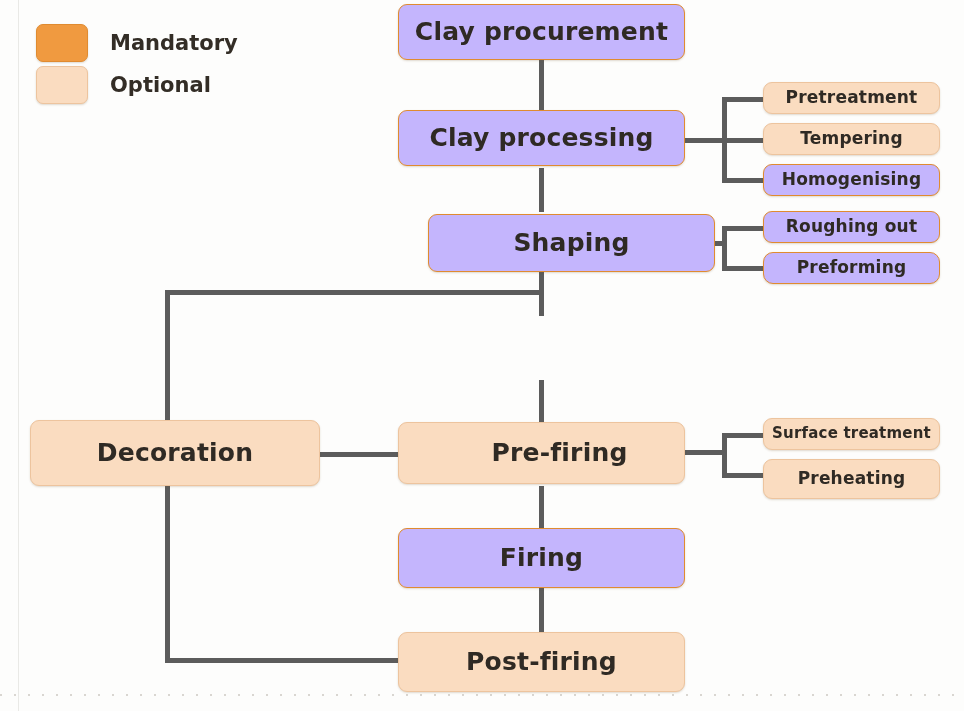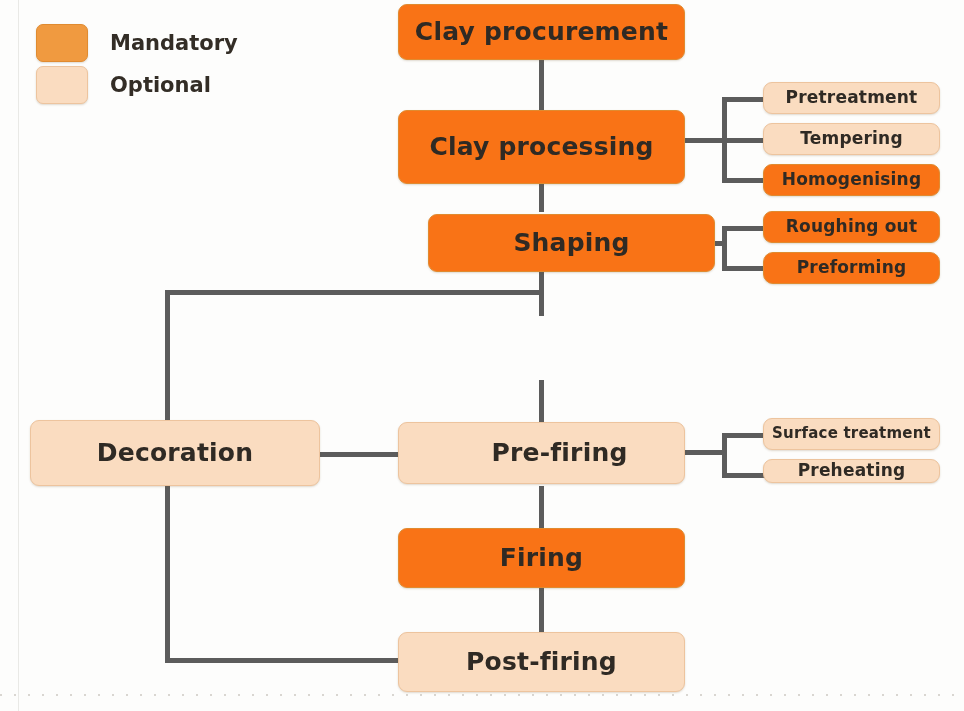--- a/index.html
+++ b/index.html
@@ -58,21 +58,21 @@
     align-items: center;
     justify-content: center;
     text-align: center;
     z-index: 3;
     color: #2f2a24;
     line-height: 1.05;
     letter-spacing: 0.2px;
     box-shadow: 0 1px 2px rgba(120, 90, 50, 0.22);
   }
   .node.mandatory {
-    background: #f97316;
+    background: #c4b5fd;
     border: 1px solid #e08b30;
   }
   .node.optional {
     background: #fadcc0;
     border: 1px solid #edc49e;
   }
   .node .label {
     display: block;
     padding: 0 6px;
     font-weight: 600;
@@ -164,21 +164,21 @@
 
   <div class="line h" style="left:684px; top:450px; width:42px;"></div>
   <div class="line v" style="left:722px; top:433px; height:45px;"></div>
   <div class="line h" style="left:722px; top:433px; width:44px;"></div>
   <div class="line h" style="left:722px; top:473px; width:44px;"></div>
 
   <div class="node main mandatory" style="left:398px; top:4px; width:287px; height:56px;">
     <span class="label">Clay procurement</span>
   </div>
 
-  <div class="node main mandatory" style="left:398px; top:110px; width:287px; height:74px;">
+  <div class="node main mandatory" style="left:398px; top:110px; width:287px; height:56px;">
     <span class="label">Clay processing</span>
   </div>
 
   <div class="node main mandatory" style="left:398px; top:214px; width:287px; height:58px;margin-left:30px;">
     <span class="label">Shaping</span>
   </div>
 
 
   <div class="node main optional" style="left:398px; top:422px; width:287px; height:62px;padding-left:36px;">
     <span class="label">Pre-firing</span>
@@ -213,17 +213,17 @@
   </div>
 
   <div class="node sub mandatory" style="left:763px; top:252px; width:177px; height:32px;border-radius:10px;">
     <span class="label">Preforming</span>
   </div>
 
   <div class="node sub tight optional" style="left:763px; top:418px; width:177px; height:32px;">
     <span class="label">Surface treatment</span>
   </div>
 
-  <div class="node sub optional" style="left:763px; top:459px; width:177px; height:24px;justify-content:center;">
+  <div class="node sub optional" style="left:763px; top:459px; width:177px; height:40px;justify-content:center;">
     <span class="label">Preheating</span>
   </div>
 
 </div>
 
 </body></html>

